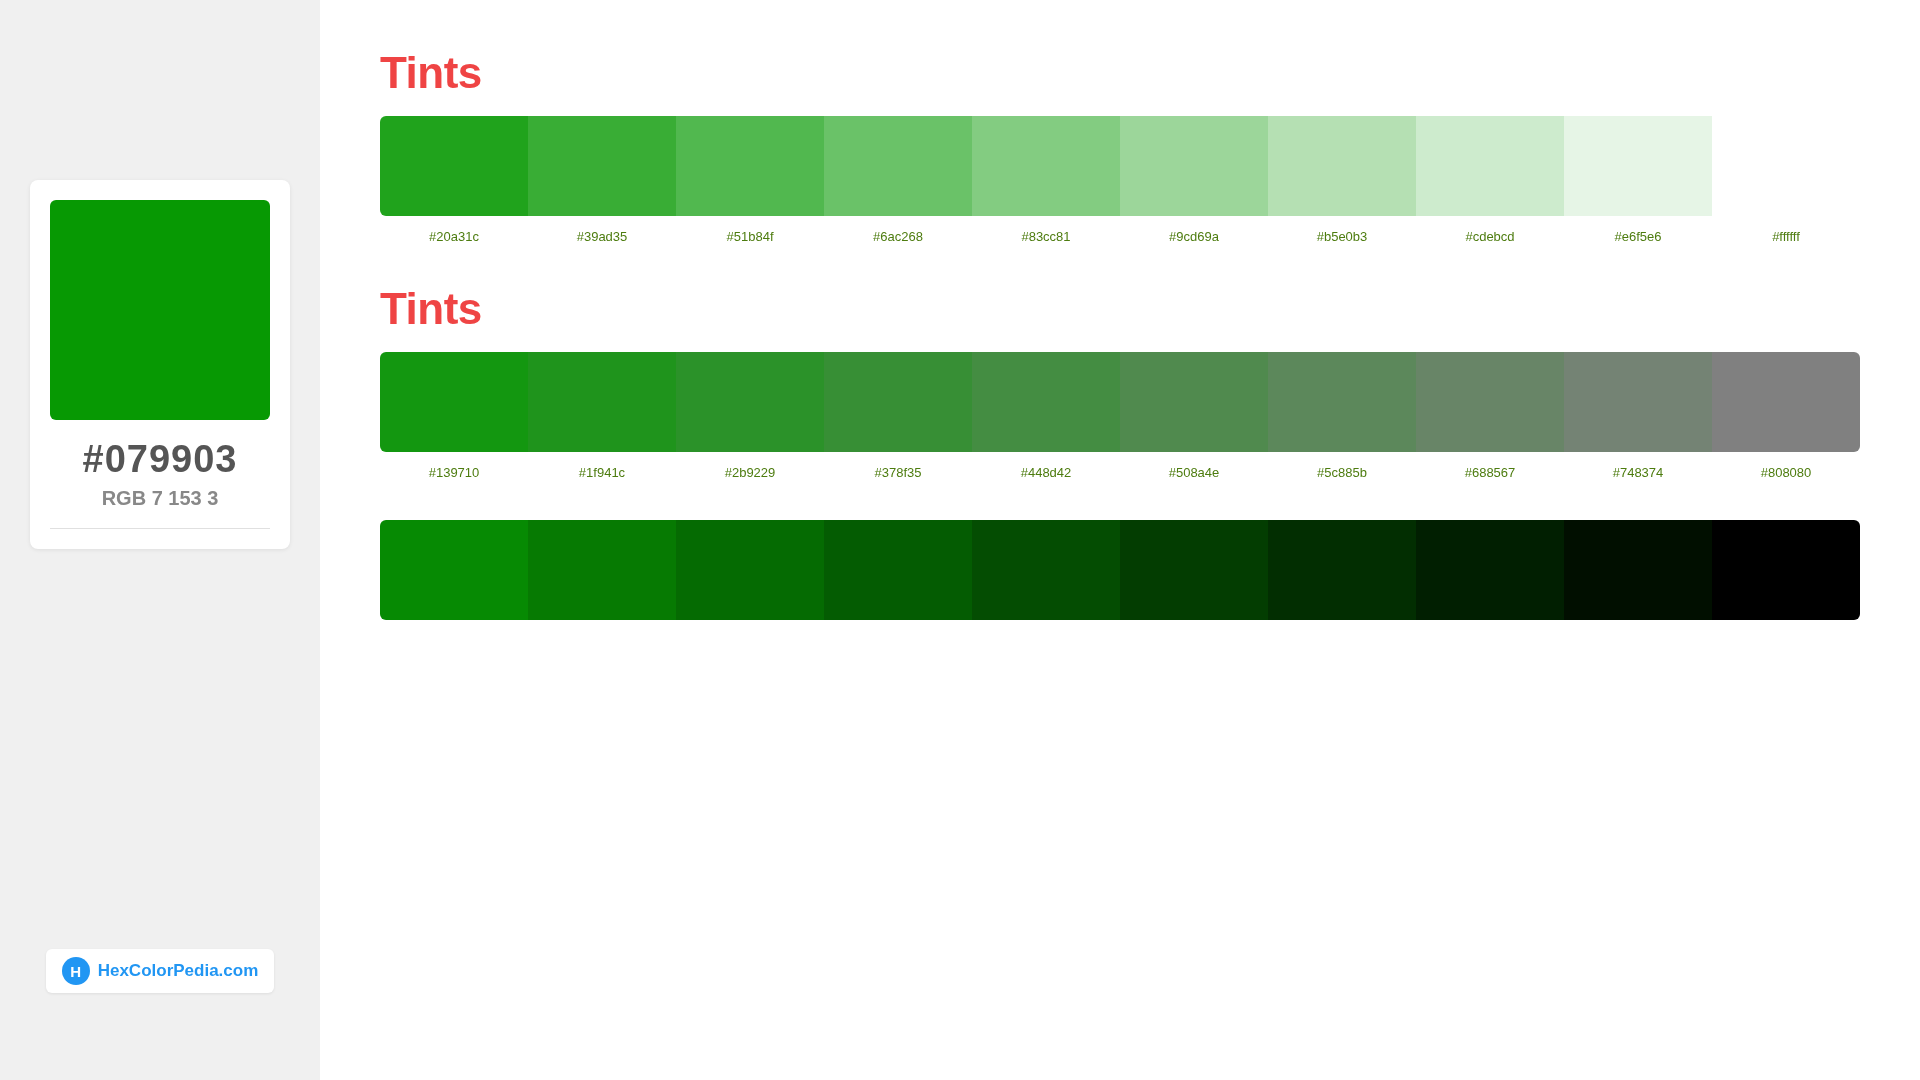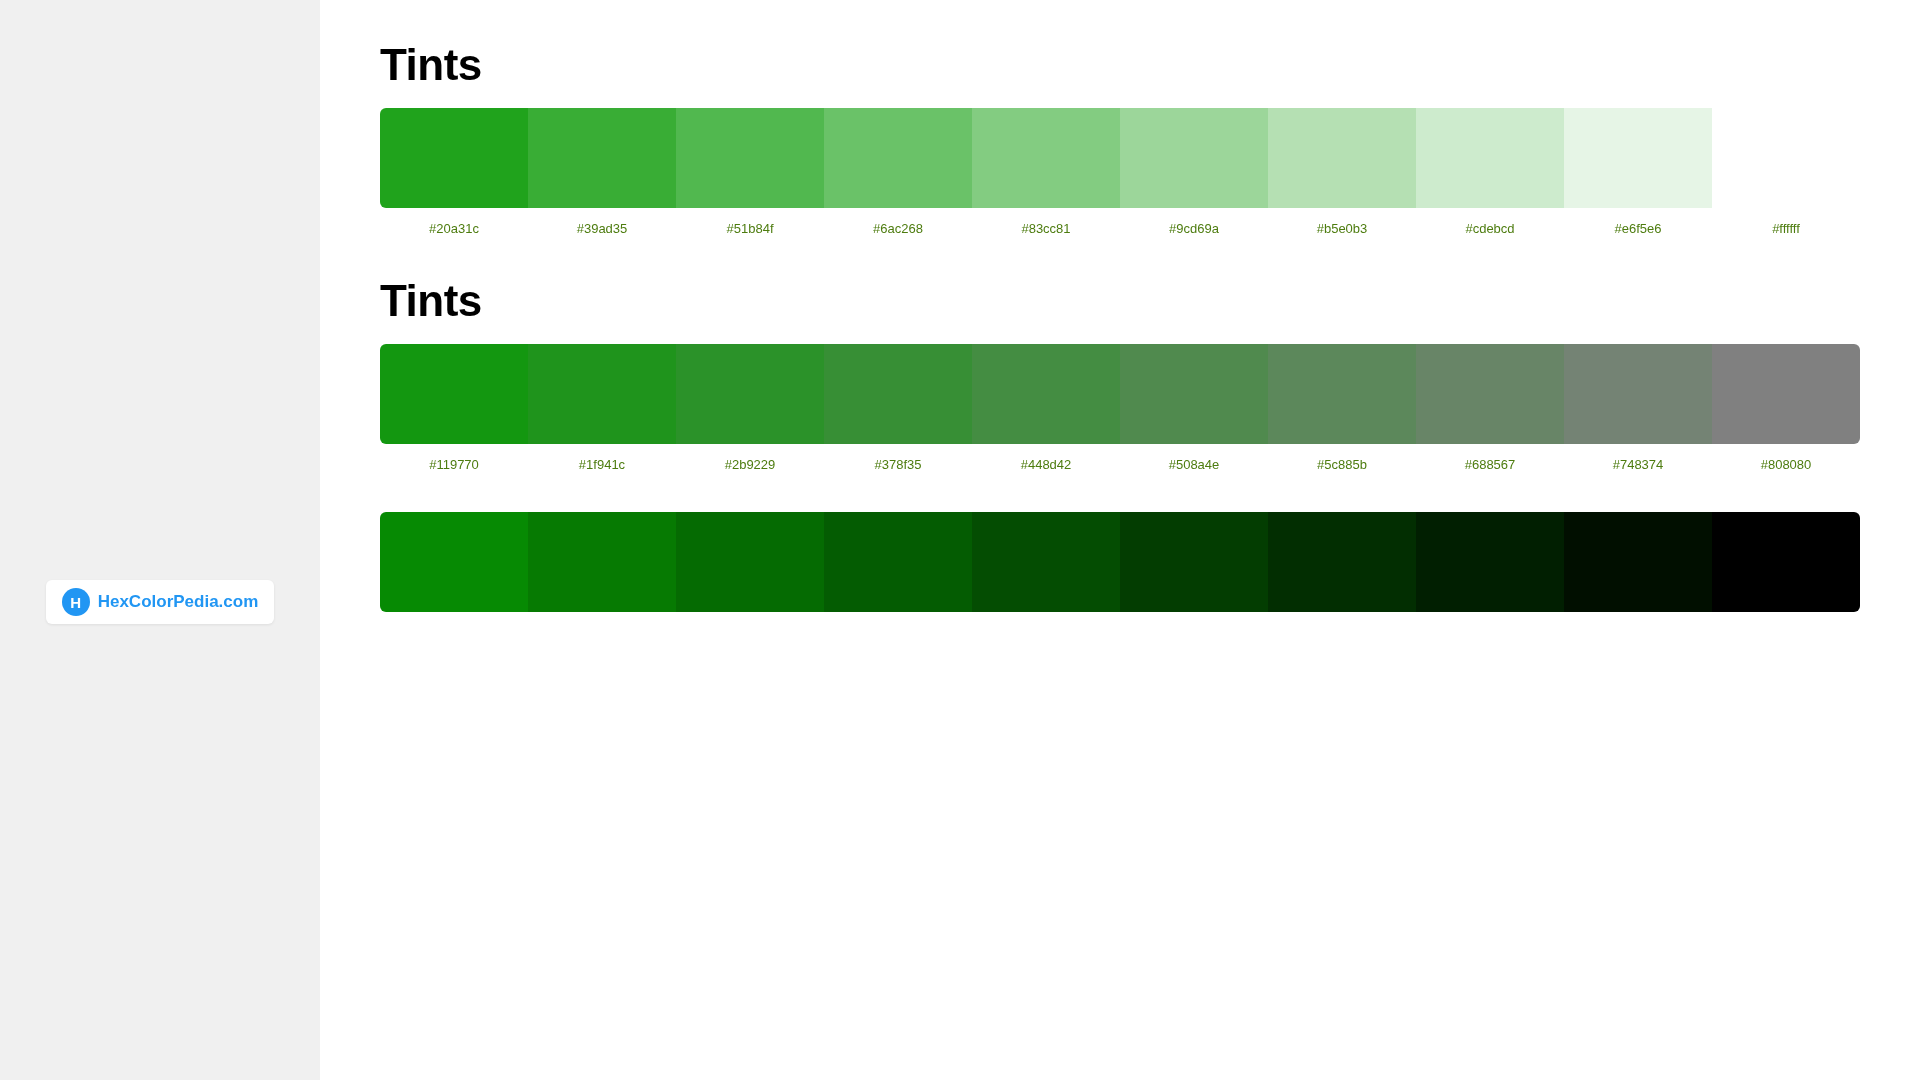--- a/index.html
+++ b/index.html
@@ -90,24 +90,25 @@
     
     .main {
       flex: 1;
       padding: 40px 60px 60px 60px;
       background: #fff;
     }
 
     .section-title {
       font-size: 44px;
       font-weight: bold;
-      color: #000000;
+      color: #ef4444;
       margin-bottom: 18px;
       font-family: 'Arial Rounded MT Bold', 'Arial', sans-serif;
       letter-spacing: -0.5px;
+      margin-top: 8px;
     }
 
     .palette-container {
       display: flex;
       border-radius: 6px;
       overflow: hidden;
       margin-bottom: 8px;
       height: 100px;
       width: 100%;
     }
@@ -130,20 +131,26 @@
     }
 
     .section {
       margin-bottom: 30px;
     }
   </style>
 </head>
 <body>
 
 <div class="sidebar">
+  <div class="color-card">
+    <div class="color-swatch" style="background:#079903;"></div>
+    <div class="hex-value">#079903</div>
+    <div class="rgb-value">RGB 7 153 3</div>
+    <div class="divider"></div>
+  </div>
 
   <div class="brand-footer">
     <div class="brand-icon">H</div>
     <span class="brand-name">HexColorPedia.com</span>
   </div>
 </div>
 
 <div class="main">
 
   <div class="section">
@@ -182,21 +189,21 @@
         <div class="palette-swatch" style="background: rgb(43, 146, 41);"></div>
         <div class="palette-swatch" style="background: rgb(55, 143, 53);"></div>
         <div class="palette-swatch" style="background: rgb(68, 141, 66);"></div>
         <div class="palette-swatch" style="background: rgb(80, 138, 78);"></div>
         <div class="palette-swatch" style="background: rgb(92, 136, 91);"></div>
         <div class="palette-swatch" style="background: rgb(104, 133, 103);"></div>
         <div class="palette-swatch" style="background: rgb(116, 131, 116);"></div>
         <div class="palette-swatch" style="background: rgb(128, 128, 128);"></div>
       </div>
     <div class="labels-row" id="tones-labels">
-        <div class="swatch-label">#119770</div>
+        <div class="swatch-label">#139710</div>
         <div class="swatch-label">#1f941c</div>
         <div class="swatch-label">#2b9229</div>
         <div class="swatch-label">#378f35</div>
         <div class="swatch-label">#448d42</div>
         <div class="swatch-label">#508a4e</div>
         <div class="swatch-label">#5c885b</div>
         <div class="swatch-label">#688567</div>
         <div class="swatch-label">#748374</div>
         <div class="swatch-label">#808080</div>
       </div>

